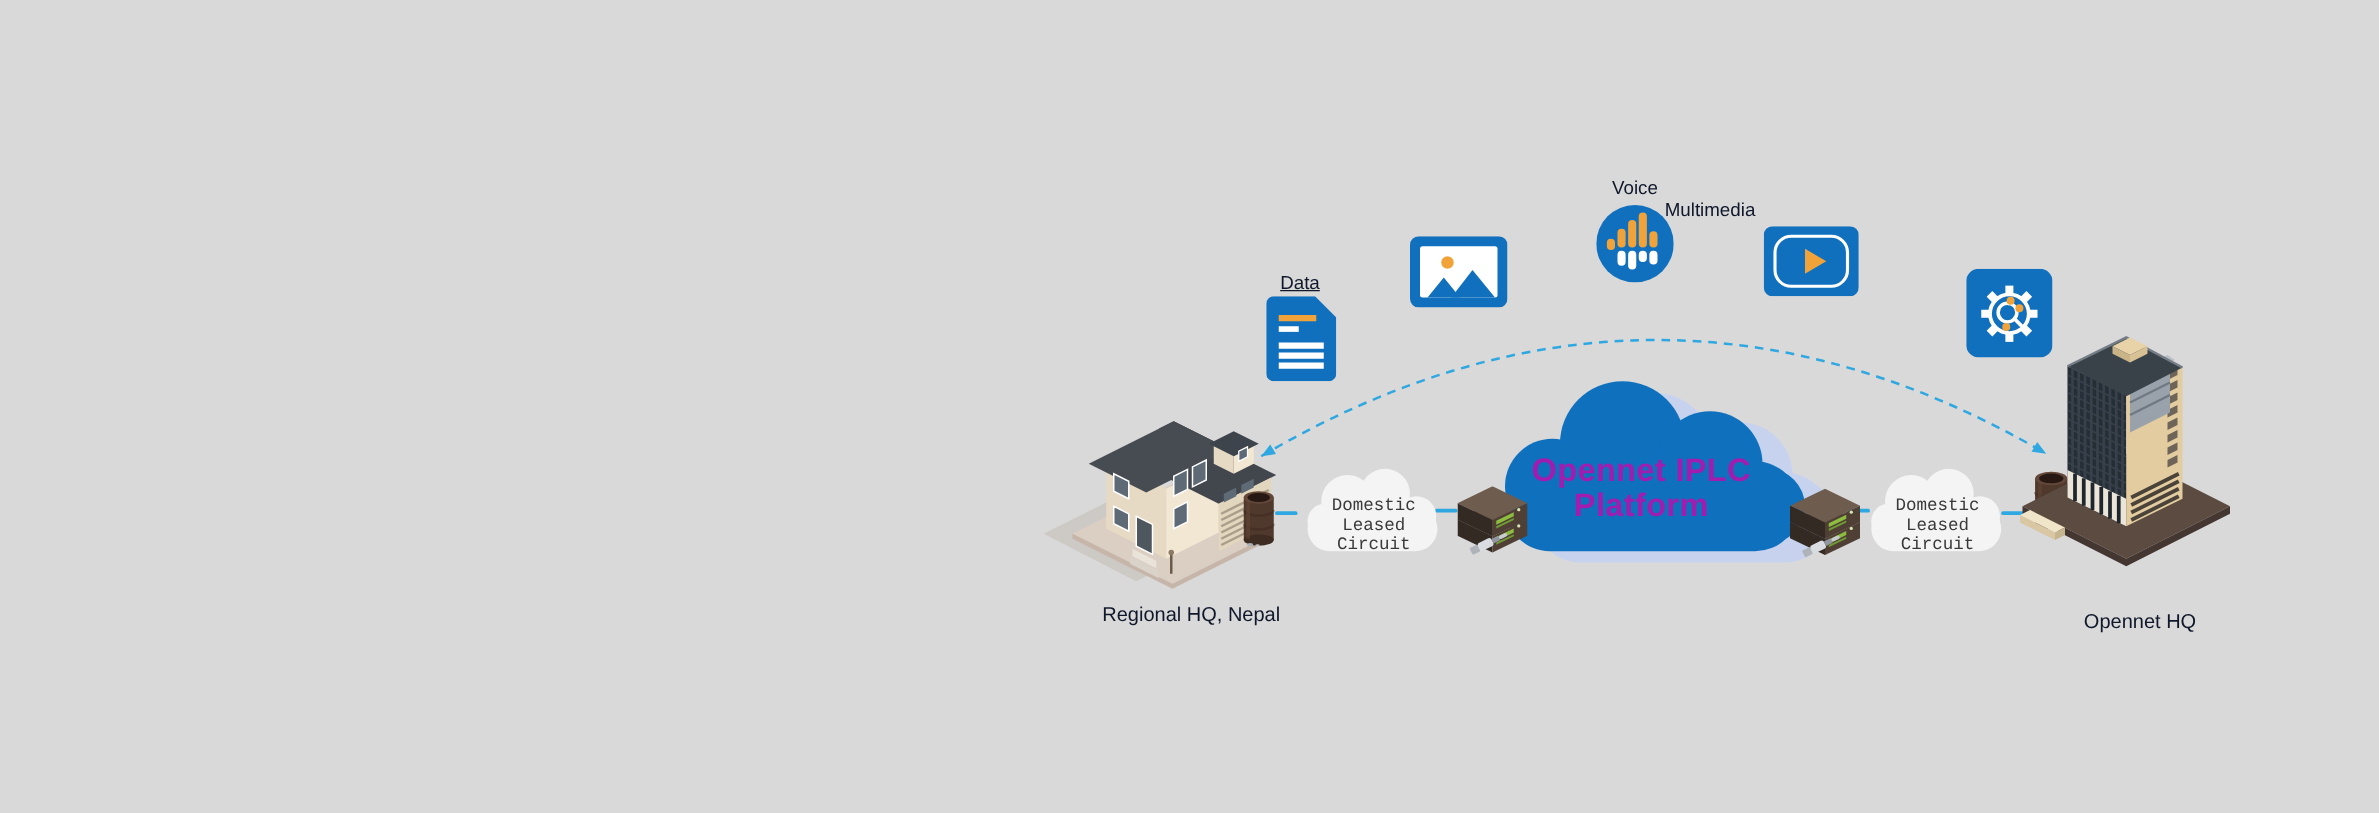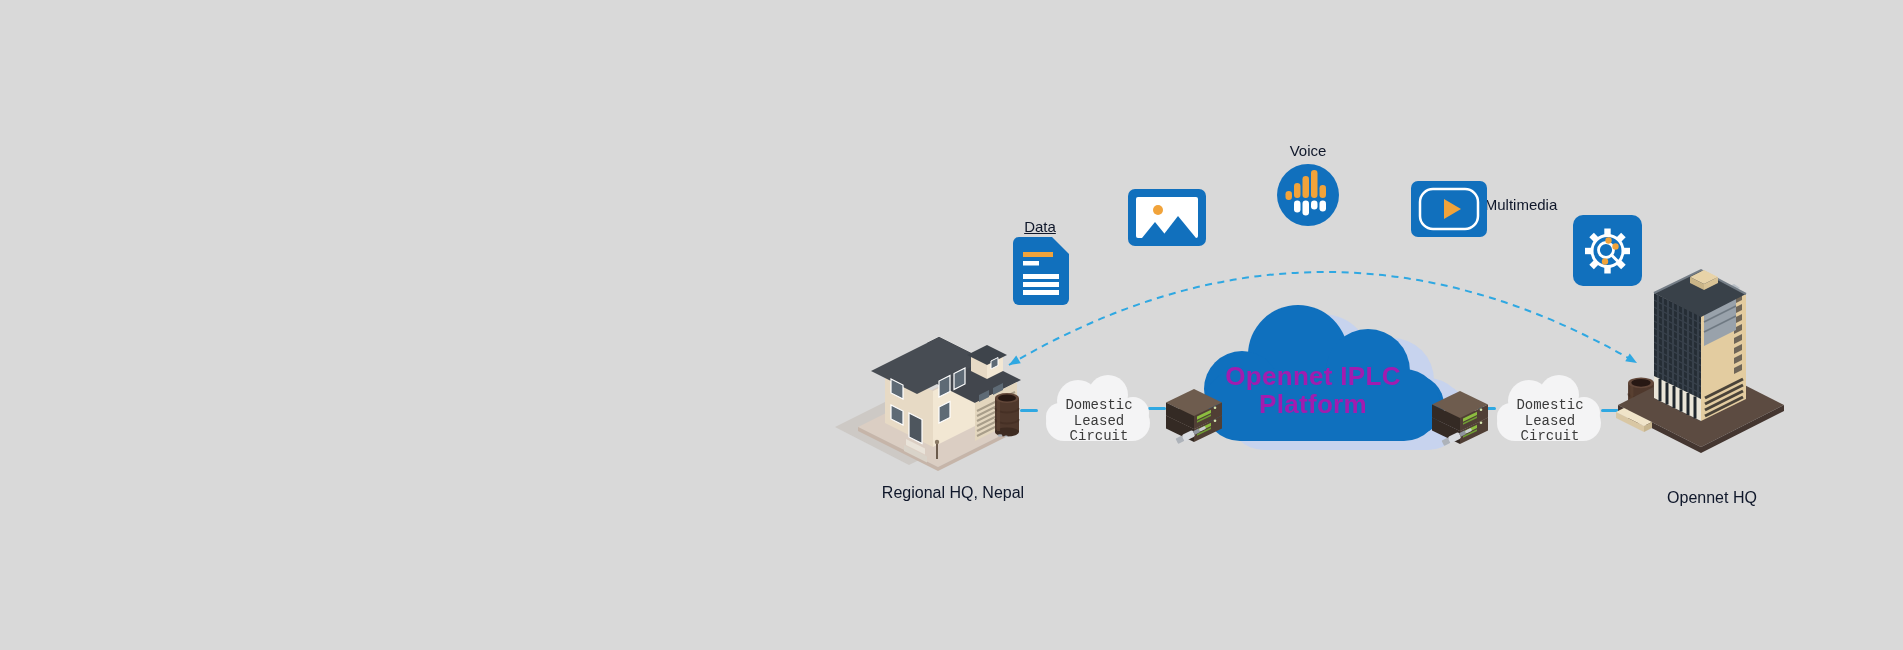--- a/index.html
+++ b/index.html
@@ -9,21 +9,21 @@
   .txt{color:#0f172a;text-align:center;white-space:pre-line;}
   .icon-label{font-size:15px;line-height:17px;}
   .site-label{font-size:16px;line-height:18px;}
   .circuit-label{font-size:14px;line-height:15.5px;color:#3A3A3A;font-weight:400;font-family:Liberation Mono, monospace;}
   .platform-label{font-size:26px;line-height:28px;color:#a21caf;font-weight:600;letter-spacing:.3px;}
   .dash{position:absolute;width:18px;height:3px;background:#2FA8E2;border-radius:2px;}
   
   #lbl-data{left:980px;top:218px;width:120px;text-decoration:underline;}   #ic-data{left:1013px;top:237px;}
   #lbl-image{left:1103px;top:172px;width:120px;margin-top:24px;} #ic-image{left:1128px;top:189px;}
   #lbl-voice{left:1248px;top:142px;width:120px;} #ic-voice{left:1277px;top:164px;}
-  #lbl-multi{left:1461px;top:160px;width:120px;margin-top:36px;} #ic-multi{left:1411px;top:181px;}
+  #lbl-multi{left:1308px;top:160px;width:120px;} #ic-multi{left:1411px;top:181px;}
   #lbl-mission{left:1526px;top:177px;width:160px;} #ic-mission{left:1573px;top:215px;}
   #arc{left:995px;top:172px;}
   #house{left:833px;top:315px;}
   #lbl-site-left{left:853px;top:484px;width:200px;}
   #barrel-left{left:994px;top:391px;}
   #dash1{left:1020px;top:409px;} #dash2{left:1148px;top:407px;}
   #dash3{left:1478px;top:407px;} #dash4{left:1601px;top:409px;}
   #cloud-left{left:1042px;top:369px;}  #lbl-circuit-left{left:1042px;top:398px;width:114px;}
   #server-left{left:1166px;top:389px;}
   #platform{left:1192px;top:295px;}

